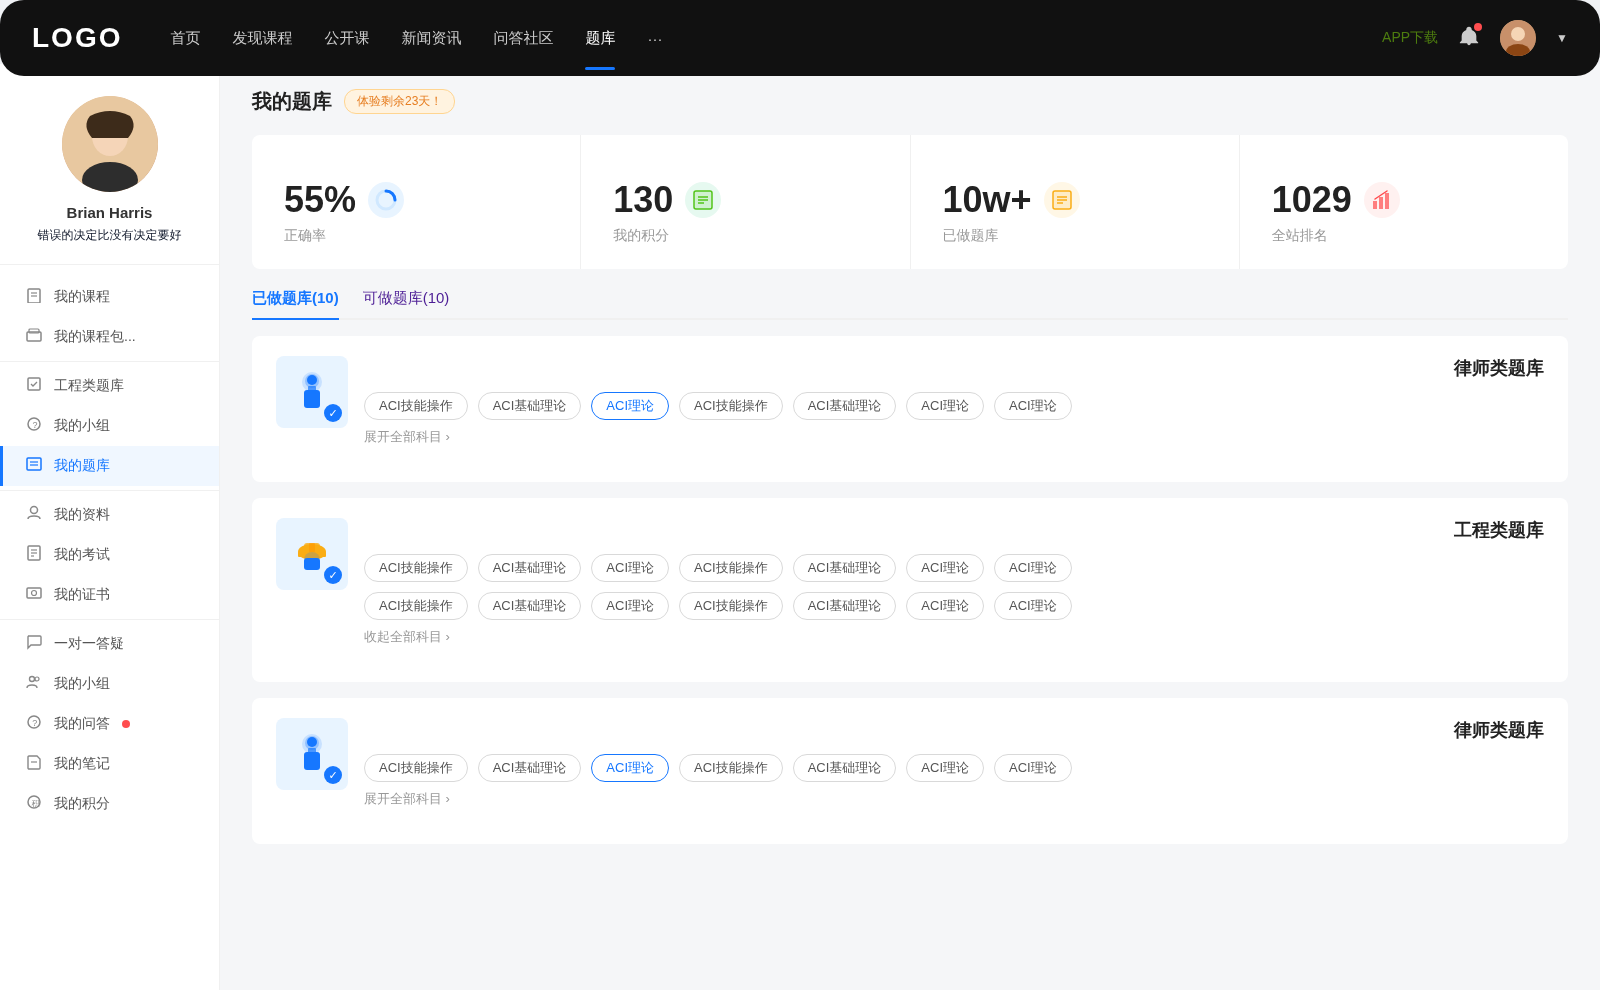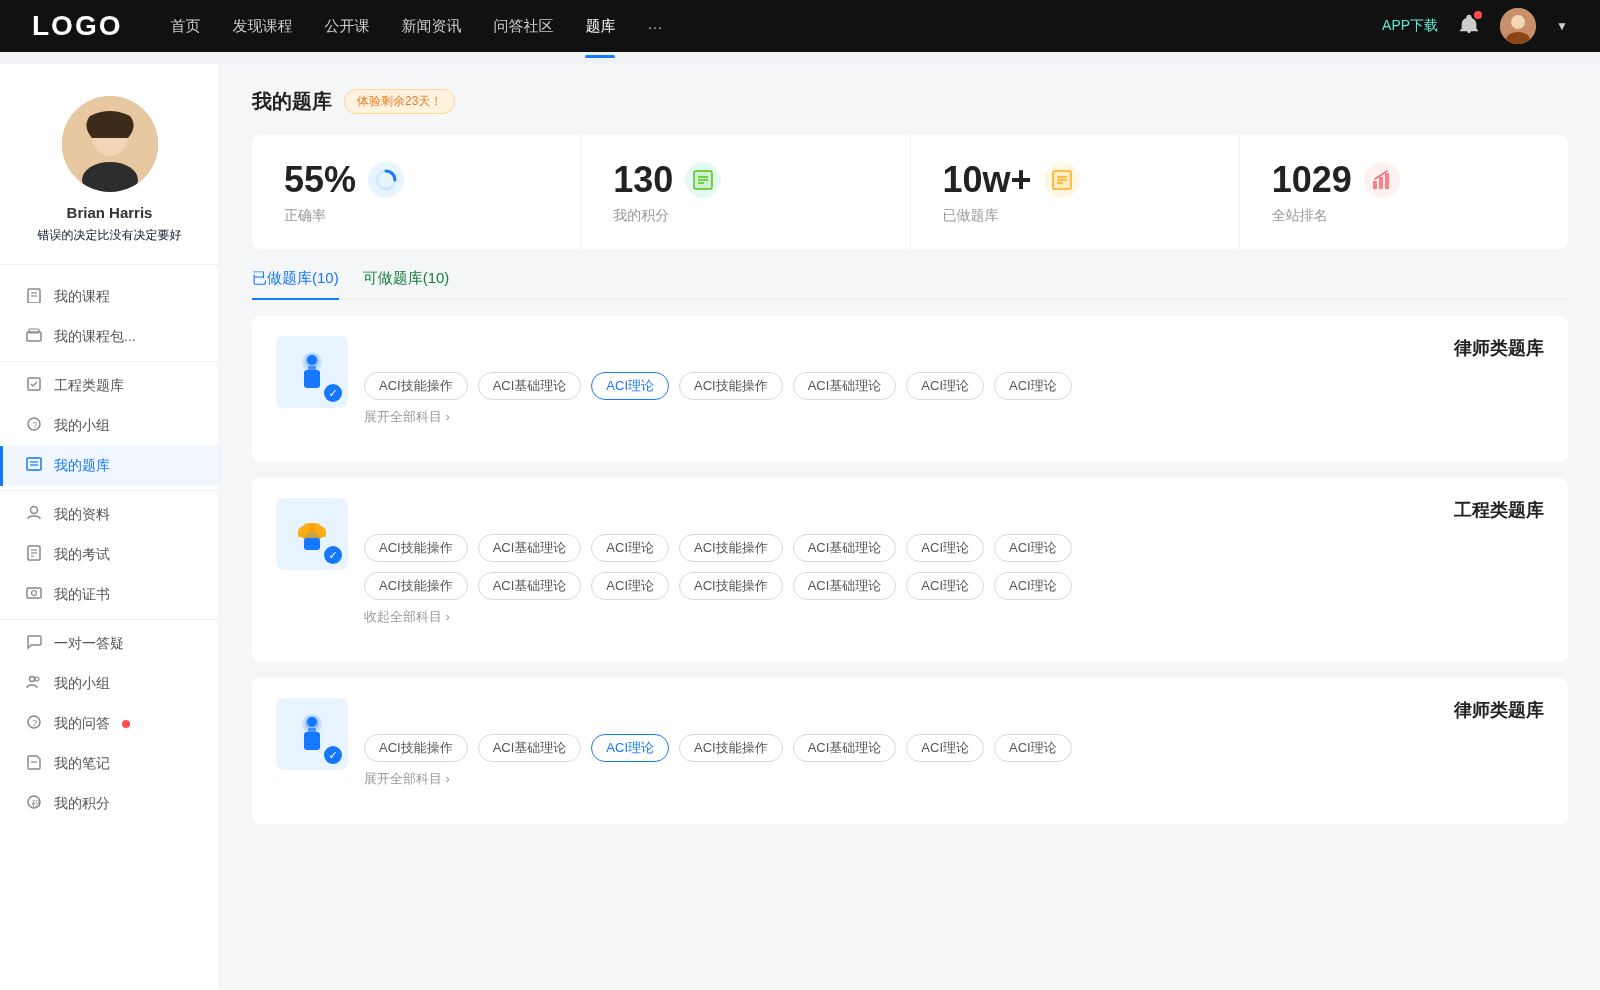--- a/index.html
+++ b/index.html
@@ -1,27 +1,28 @@
 <!DOCTYPE html>
 <html><head>
   <meta charset="utf-8">
   <style>
     * { box-sizing: border-box; margin: 0; padding: 0; }
     body { font-family: -apple-system, BlinkMacSystemFont, 'PingFang SC', 'Microsoft YaHei', sans-serif; background: #f0f2f5; min-height: 990px; }
 
     
     .navbar {
       background: #111;
-      height: 52px;
+      height: 76px;
       display: flex;
       align-items: center;
       padding: 0 32px;
       position: fixed;
       top: 0; left: 0; right: 0;
       z-index: 100;
+      border-radius: 24px;
     }
     .navbar-logo {
       color: #fff;
       font-size: 28px;
       font-weight: bold;
       letter-spacing: 2px;
       margin-right: 48px;
     }
     .navbar-links {
       display: flex;
@@ -50,21 +51,21 @@
       background: #1677ff;
       border-radius: 2px;
     }
     .navbar-link.more { color: #ccc; }
     .navbar-right {
       display: flex;
       align-items: center;
       gap: 20px;
     }
     .navbar-appdownload {
-      color: #5eead4;
+      color: #4d7c0f;
       font-size: 14px;
       cursor: pointer;
     }
     .navbar-bell {
       position: relative;
       cursor: pointer;
     }
     .navbar-bell-dot {
       width: 8px; height: 8px;
       background: #ff4d4f;
@@ -213,20 +214,21 @@
       border-right: 1px solid #f0f0f0;
       display: flex;
       flex-direction: column;
       gap: 6px;
     }
     .stat-item:last-child { border-right: none; }
     .stat-top {
       display: flex;
       align-items: center;
       gap: 12px;
+      margin-top: 20px;
     }
     .stat-value {
       font-size: 36px;
       font-weight: 700;
       color: #222;
     }
     .stat-icon {
       width: 36px; height: 36px;
       border-radius: 50%;
       display: flex; align-items: center; justify-content: center;
@@ -243,28 +245,28 @@
 
     
     .tab-row {
       display: flex;
       gap: 24px;
       margin-bottom: 16px;
       border-bottom: 2px solid #f0f0f0;
     }
     .tab-item {
       font-size: 15px;
-      color: #15803d;
+      color: #4c1d95;
       padding-bottom: 10px;
       cursor: pointer;
       position: relative;
     }
     .tab-item.active {
       color: #1677ff;
-      font-weight: 400;
+      font-weight: 700;
     }
     .tab-item.active::after {
       content: '';
       position: absolute;
       bottom: -2px; left: 0; right: 0;
       height: 2px;
       background: #1677ff;
     }
 
     

